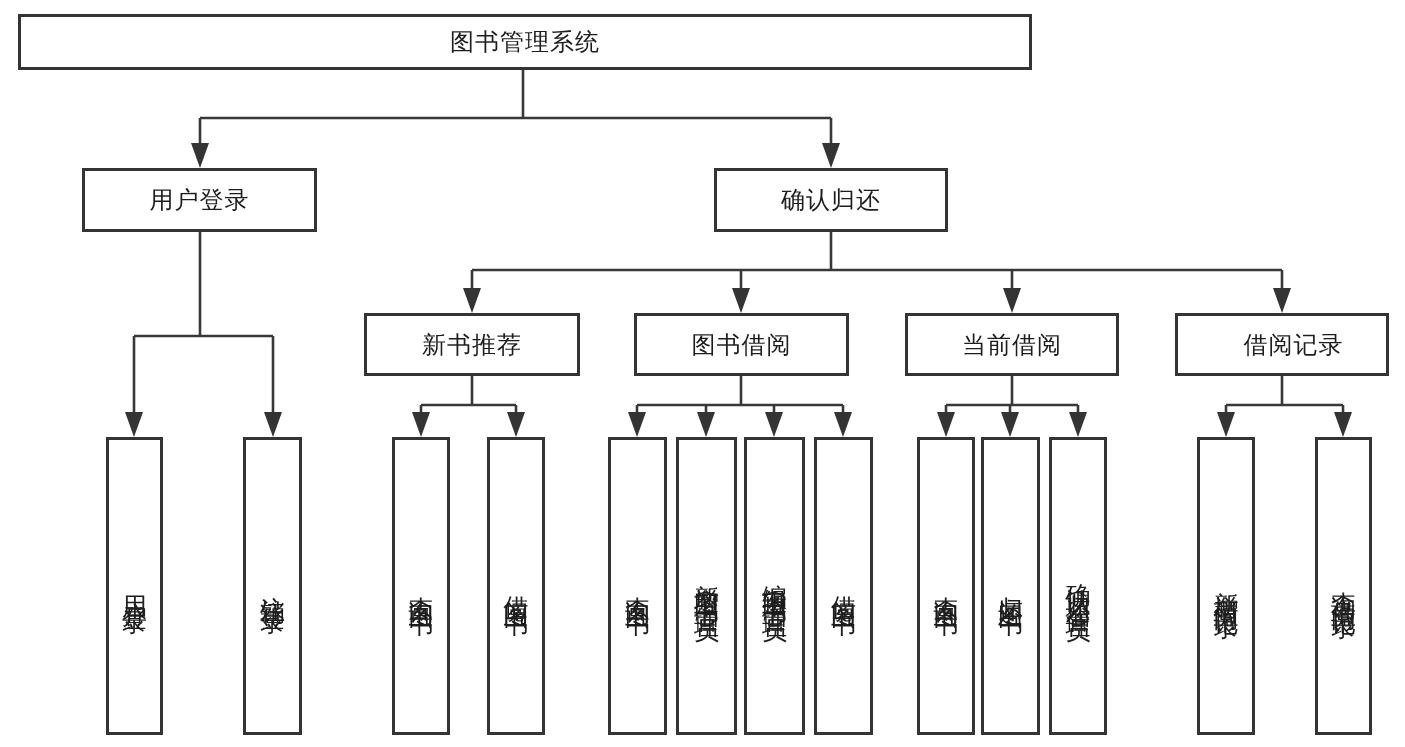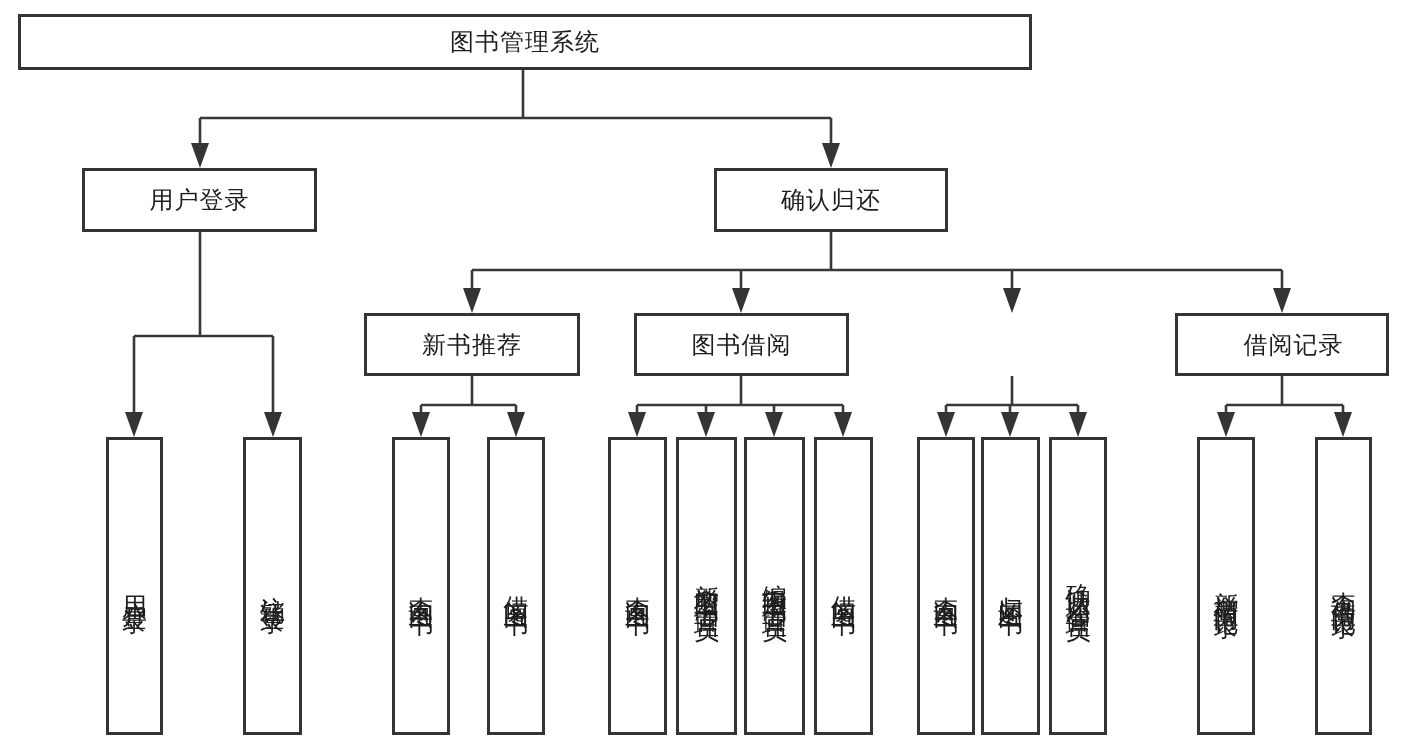--- a/index.html
+++ b/index.html
@@ -159,20 +159,23 @@
   <div class="box n-mgmt">
     <span class="hlabel">确认归还</span>
   </div>
 
   <div class="box n-borrow">
     <span class="hlabel">图书借阅</span>
   </div>
   <div class="box n-rec">
     <span class="hlabel">新书推荐</span>
   </div>
+  <div class="box n-cur">
+    <span class="hlabel">当前借阅</span>
+  </div>
   <div class="box n-hist">
     <span class="hlabel">借阅记录</span>
   </div>
 
   <div class="box leaf l1">
     <span class="vlabel">用户登录</span>
   </div>
   <div class="box leaf l2">
     <span class="vlabel">注销登录</span>
   </div>

